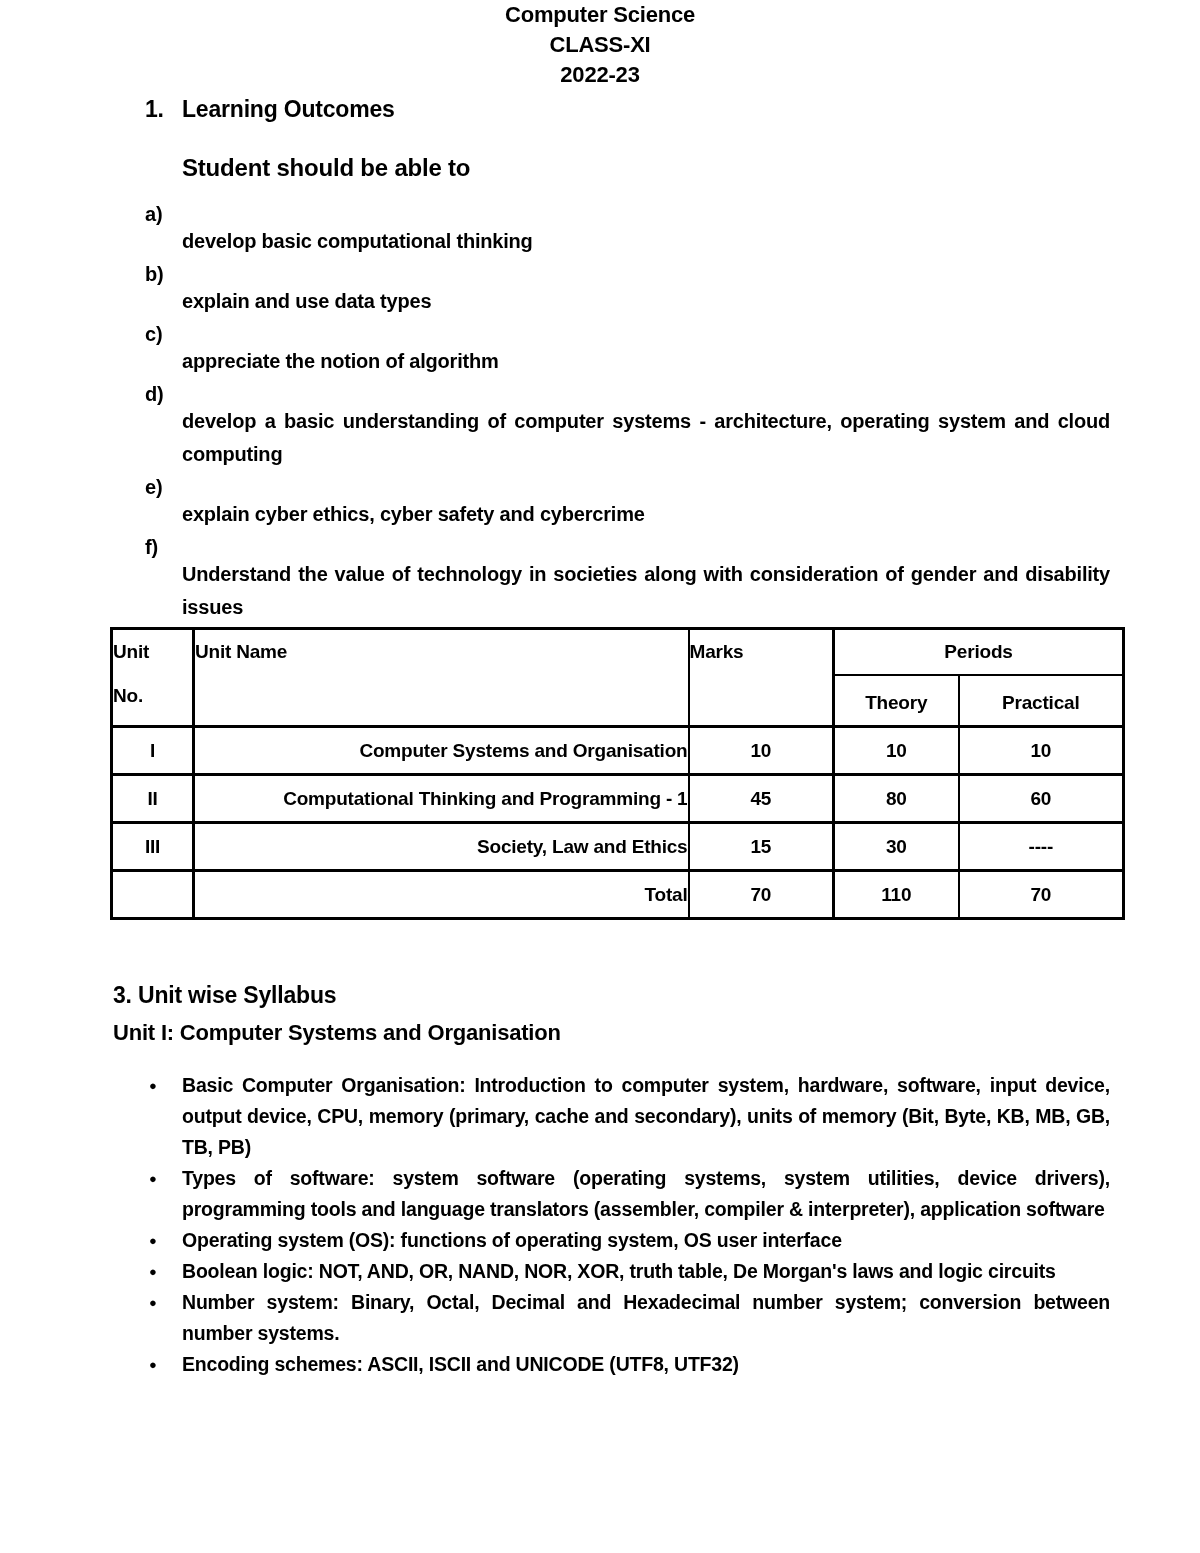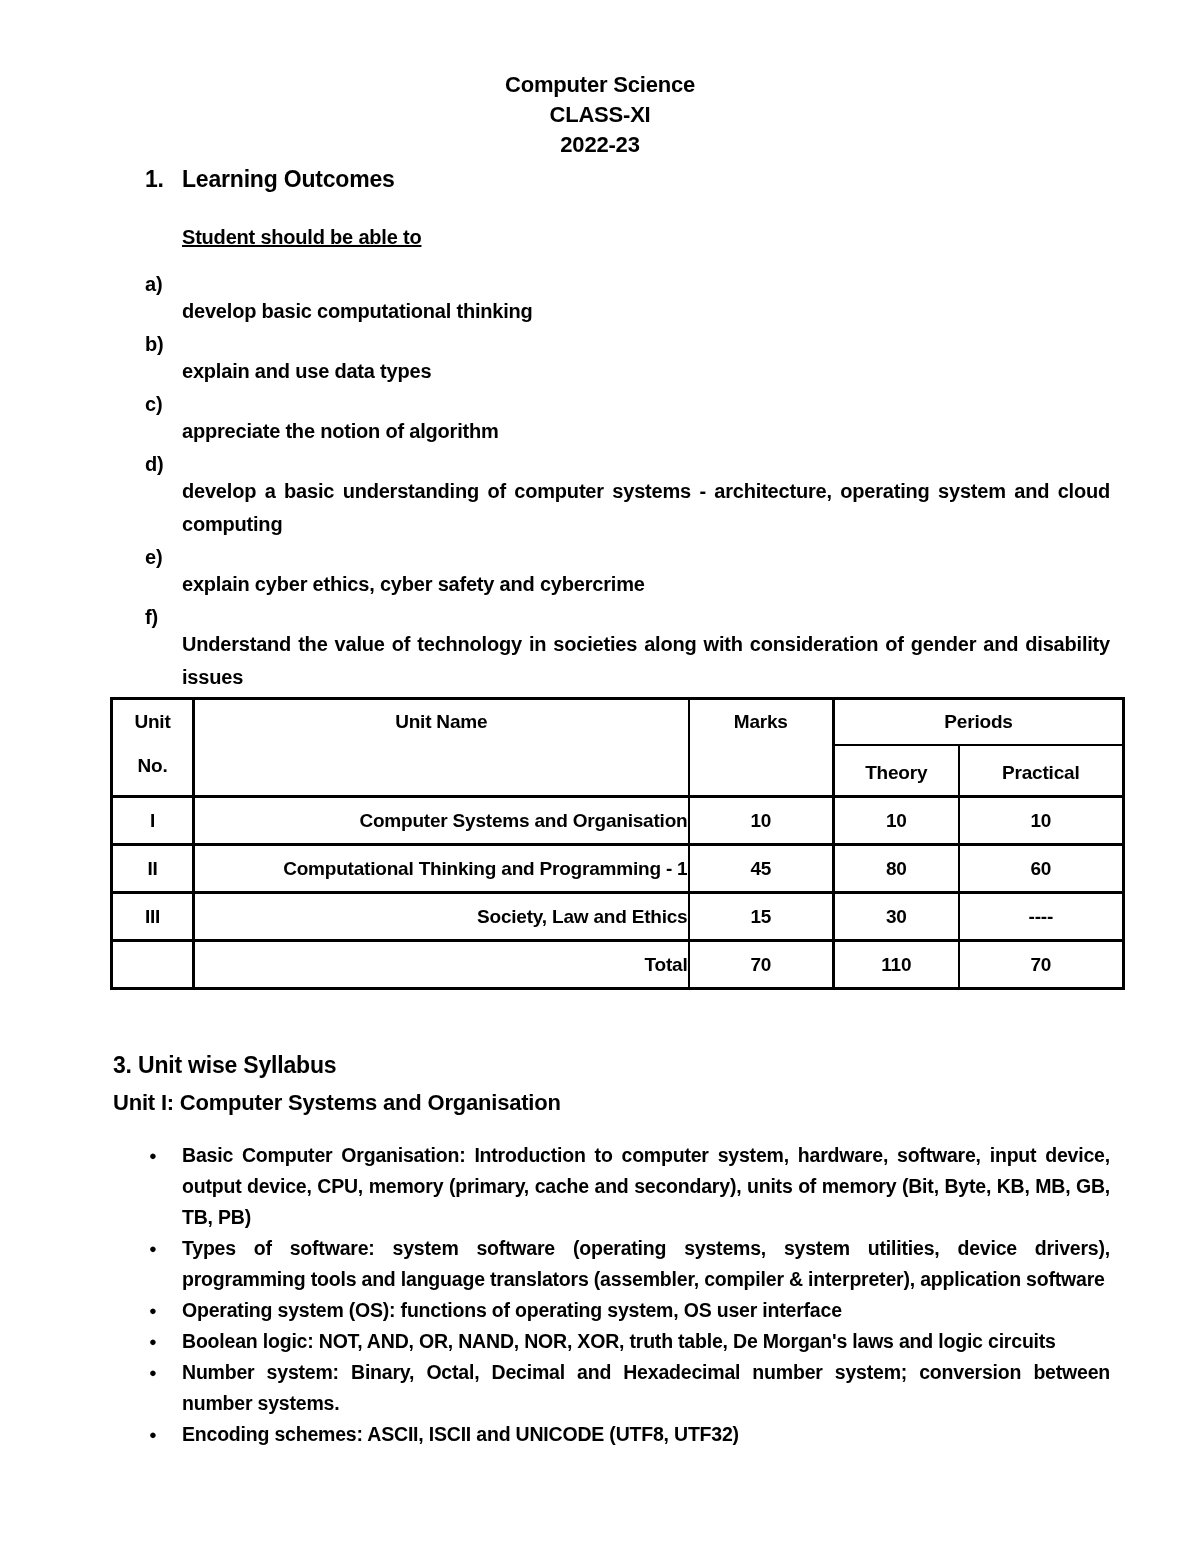--- a/index.html
+++ b/index.html
@@ -11,40 +11,38 @@
     background: #ffffff;
     color: #000000;
     font-family: "Liberation Sans", sans-serif;
     font-weight: 700;
     letter-spacing: -0.2px;
     overflow: hidden;
   }
 
   
   .doc-header {
-    padding-top: 70px;
     text-align: center;
     font-size: 22px;
     line-height: 30px;
   }
 
   
   .h-num-row {
     display: flex;
     margin: 6px 0 0 145px;
     font-size: 23px;
     line-height: 27px;
   }
   .h-num { width: 37px; flex: none; }
 
   .intro {
     margin: 33px 16px 0 182px;
-    font-size: 20px;
+    font-size: 24px;
     line-height: 23px;
-    text-decoration: underline;
   }
 
   .alpha-list { margin: 19px 0 0 145px; width: 965px; }
   .alpha-item { display: flex; }
   .alpha-marker { width: 37px; flex: none; font-size: 20px; line-height: 33px; }
   .alpha-text  { flex: 1; font-size: 20px; line-height: 33px; text-align: justify; margin-top: 27px; }
 
   .h2-heading {
     margin: 33px 0 0 113px;
     font-size: 23px;
@@ -60,21 +58,21 @@
     font-size: 19px;
     border: 3px solid #000;
   }
   .marks-table th, .marks-table td {
     border: 2px solid #000;
     padding: 0;
     font-weight: 700;
     color: #000;
   }
   .marks-table .b-left-thick { border-left: 3px solid #000; }
-  .marks-table thead .rowspan-cell { vertical-align: top; text-align: center; }
+  .marks-table thead .rowspan-cell { vertical-align: top; text-align: left; }
   .marks-table thead .rowspan-cell span { display: block; line-height: 44px; }
   .marks-table thead .th-periods { height: 44px; text-align: center; }
   .marks-table thead .th-sub { height: 45px; text-align: center; vertical-align: middle; padding-top: 4px; }
   .marks-table tbody tr { border-top: 3px solid #000; }
   .marks-table tbody td {
     height: 45px;
     text-align: center;
     vertical-align: middle;
   }
   .marks-table tbody td.cell-name { text-align: right; padding-left: 13px; }

